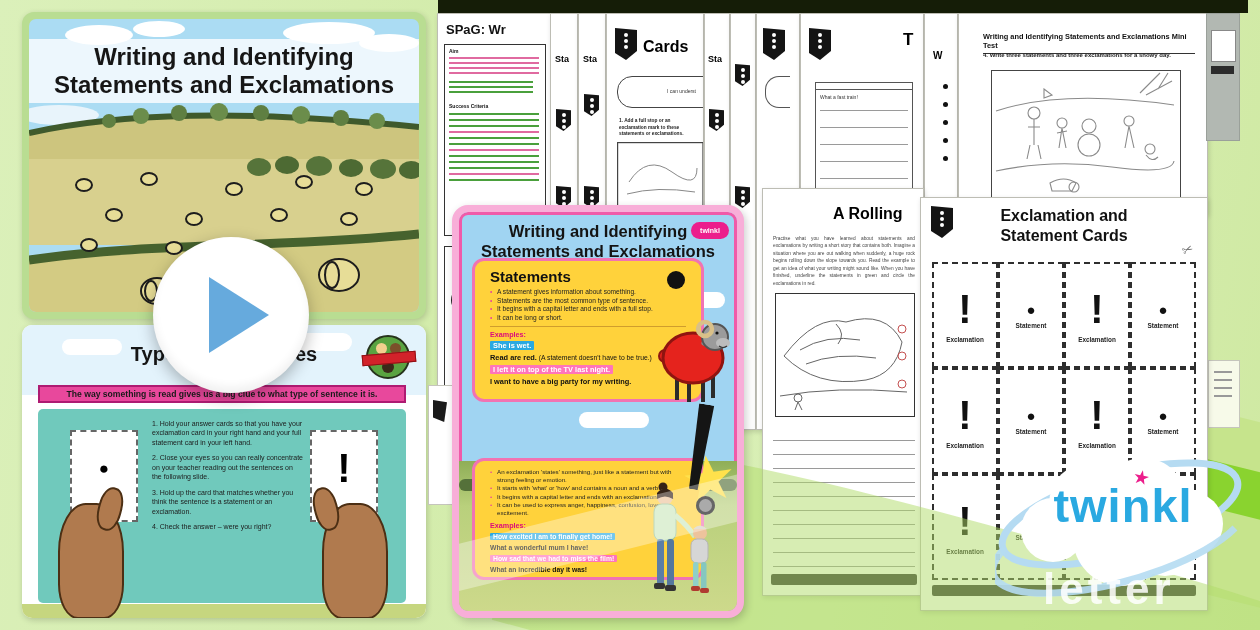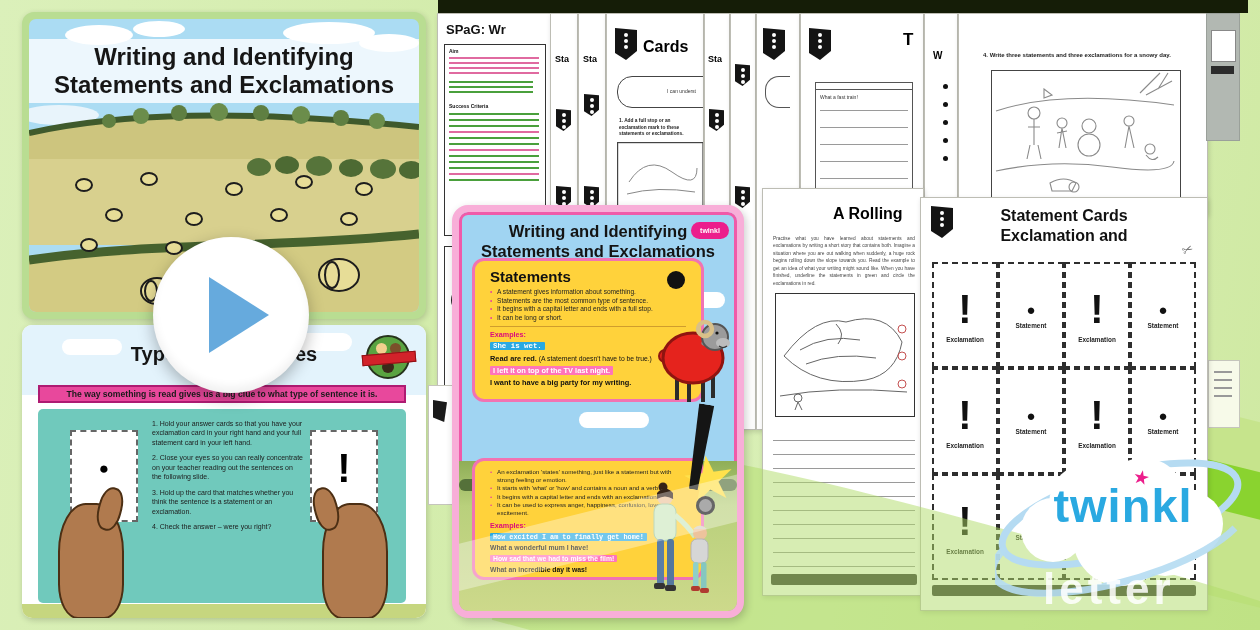--- a/index.html
+++ b/index.html
@@ -7,21 +7,21 @@
     background:linear-gradient(100deg,#dbf0ba 0%,#d3ecab 35%,#d9efb6 65%,#cfe9a2 100%);}
   .abs{position:absolute;}
   .page{position:absolute;background:#fff;border:1px solid #bdbdb4;box-shadow:1px 2px 5px rgba(0,0,0,.14);overflow:hidden;}
   .badge{position:absolute;background:#141414;clip-path:polygon(0 0,100% 6%,100% 72%,50% 100%,0 78%);}
   .badge .dots{position:absolute;left:50%;top:4px;width:4px;height:4px;margin-left:-2px;border-radius:50%;background:#fff;
     box-shadow:0 6px 0 #fff,0 12px 0 #fff;}
   .pinkpanel{position:absolute;background:#ffd23b;border:3px solid #f173b2;border-radius:12px;padding:7px 15px;box-sizing:border-box;}
   .bullet{font-size:6.6px;line-height:1.32;color:#222;padding-left:7px;position:relative;}
   .bullet::before{content:"•";color:#e8489c;position:absolute;left:0;top:0;}
   .exline{font-size:7.4px;font-weight:bold;color:#111;margin-top:2.5px;line-height:1.25;}
-  .hl-blue{background:#2aa9e1;color:#fff;padding:0 3px;border-radius:1px;font-family:Liberation Mono, monospace;}
+  .hl-blue{background:#2aa9e1;color:#fff;padding:0 3px;border-radius:1px;}
   .hl-pink{background:#ff74ba;color:#fff;padding:0 3px;border-radius:1px;}
   .examples-label{font-size:7.2px;font-weight:bold;color:#dd0b7c;margin:3px 0 1px;}
   .divline{border-top:1px solid rgba(120,60,20,.35);margin:3px 0;}
   .cardcell{border:2px dashed #2e2e2e;display:flex;flex-direction:column;align-items:center;justify-content:center;background:transparent;}
   .cardcell .sym{font-weight:900;color:#111;}
   .cardcell .lbl{font-size:6.4px;font-weight:bold;color:#222;margin-top:4px;}
   .ruled{border-bottom:1px solid #9a9a9a;}
   .footerbar{position:absolute;background:#333;border-radius:2px;}
   .handcard{position:absolute;background:#fff;border:2px dashed #666;display:flex;flex-direction:column;align-items:center;justify-content:center;}
   .handcard .lbl{font-size:5.5px;font-weight:bold;color:#222;position:absolute;bottom:8px;}
@@ -247,20 +247,21 @@
       <div class="ruled" style="margin:16px 4px 0;"></div>
     </div>
   </div>
 
   <div class="page" style="left:924px;top:13px;width:32px;height:190px;z-index:4;">
     <div style="position:absolute;left:8px;top:36px;font-weight:bold;font-size:10px;">W</div>
     <div class="abs" style="left:18px;top:70px;width:5px;height:5px;border-radius:50%;background:#111;box-shadow:0 18px 0 #111,0 36px 0 #111,0 54px 0 #111,0 72px 0 #111;"></div>
   </div>
 
   <div class="page" style="left:958px;top:13px;width:248px;height:200px;z-index:4;">
+    <div style="position:absolute;left:24px;top:18px;width:212px;font-size:7.4px;font-weight:bold;color:#111;border-bottom:1px solid #333;padding-bottom:3px;">Writing and Identifying Statements and Exclamations Mini Test</div>
     <div style="position:absolute;left:24px;top:38px;width:212px;font-size:6px;font-weight:bold;color:#222;">4. Write three statements and three exclamations for a snowy day.</div>
     <div class="abs" style="left:32px;top:56px;width:188px;height:138px;border:1.5px solid #444;">
       <svg width="185" height="134" viewBox="0 0 185 134">
         <g stroke="#8a8a8a" stroke-width="1.1" fill="none">
           <path d="M4,40 Q70,18 182,34"></path>
           <path d="M4,100 Q60,88 120,96 T182,90"></path>
           <circle cx="97" cy="74" r="11"></circle>
             <circle cx="97" cy="55" r="7"></circle>
           <circle cx="42" cy="42" r="6"></circle>
             <path d="M42,48 l0,26 M36,56 l12,0 M38,74 l-3,14 M46,74 l3,14"></path>
@@ -324,22 +325,22 @@
       <div class="ruled" style="height:13px;"></div>
     </div>
     <div class="footerbar" style="left:8px;bottom:10px;width:146px;height:11px;"></div>
   </div>
 
   <div class="page" style="left:920px;top:197px;width:286px;height:412px;z-index:6;">
     <div class="badge" style="left:10px;top:8px;width:22px;height:32px;">
         <span class="dots" style="top:5px;"></span>
       </div>
     <div class="abs" style="left:0;top:8px;width:100%;text-align:center;font-weight:bold;font-size:16px;line-height:1.25;color:#111;">
+      <div>Exclamation and</div>
       <div>Statement Cards</div>
-      <div>Exclamation and</div>
     </div>
     <div style="position:absolute;right:14px;top:44px;font-size:13px;color:#777;transform:rotate(-25deg);">✂</div>
     <div class="abs" style="left:11px;top:64px;width:264px;height:318px;display:grid;grid-template-columns:repeat(4,1fr);grid-template-rows:repeat(3,1fr);">
       <div class="cardcell">
           <div class="sym" style="font-size:40px;">!</div>
           <div class="lbl">Exclamation</div>
         </div>
       <div class="cardcell">
           <div class="sym" style="font-size:15px;">●</div>
           <div class="lbl">Statement</div>

